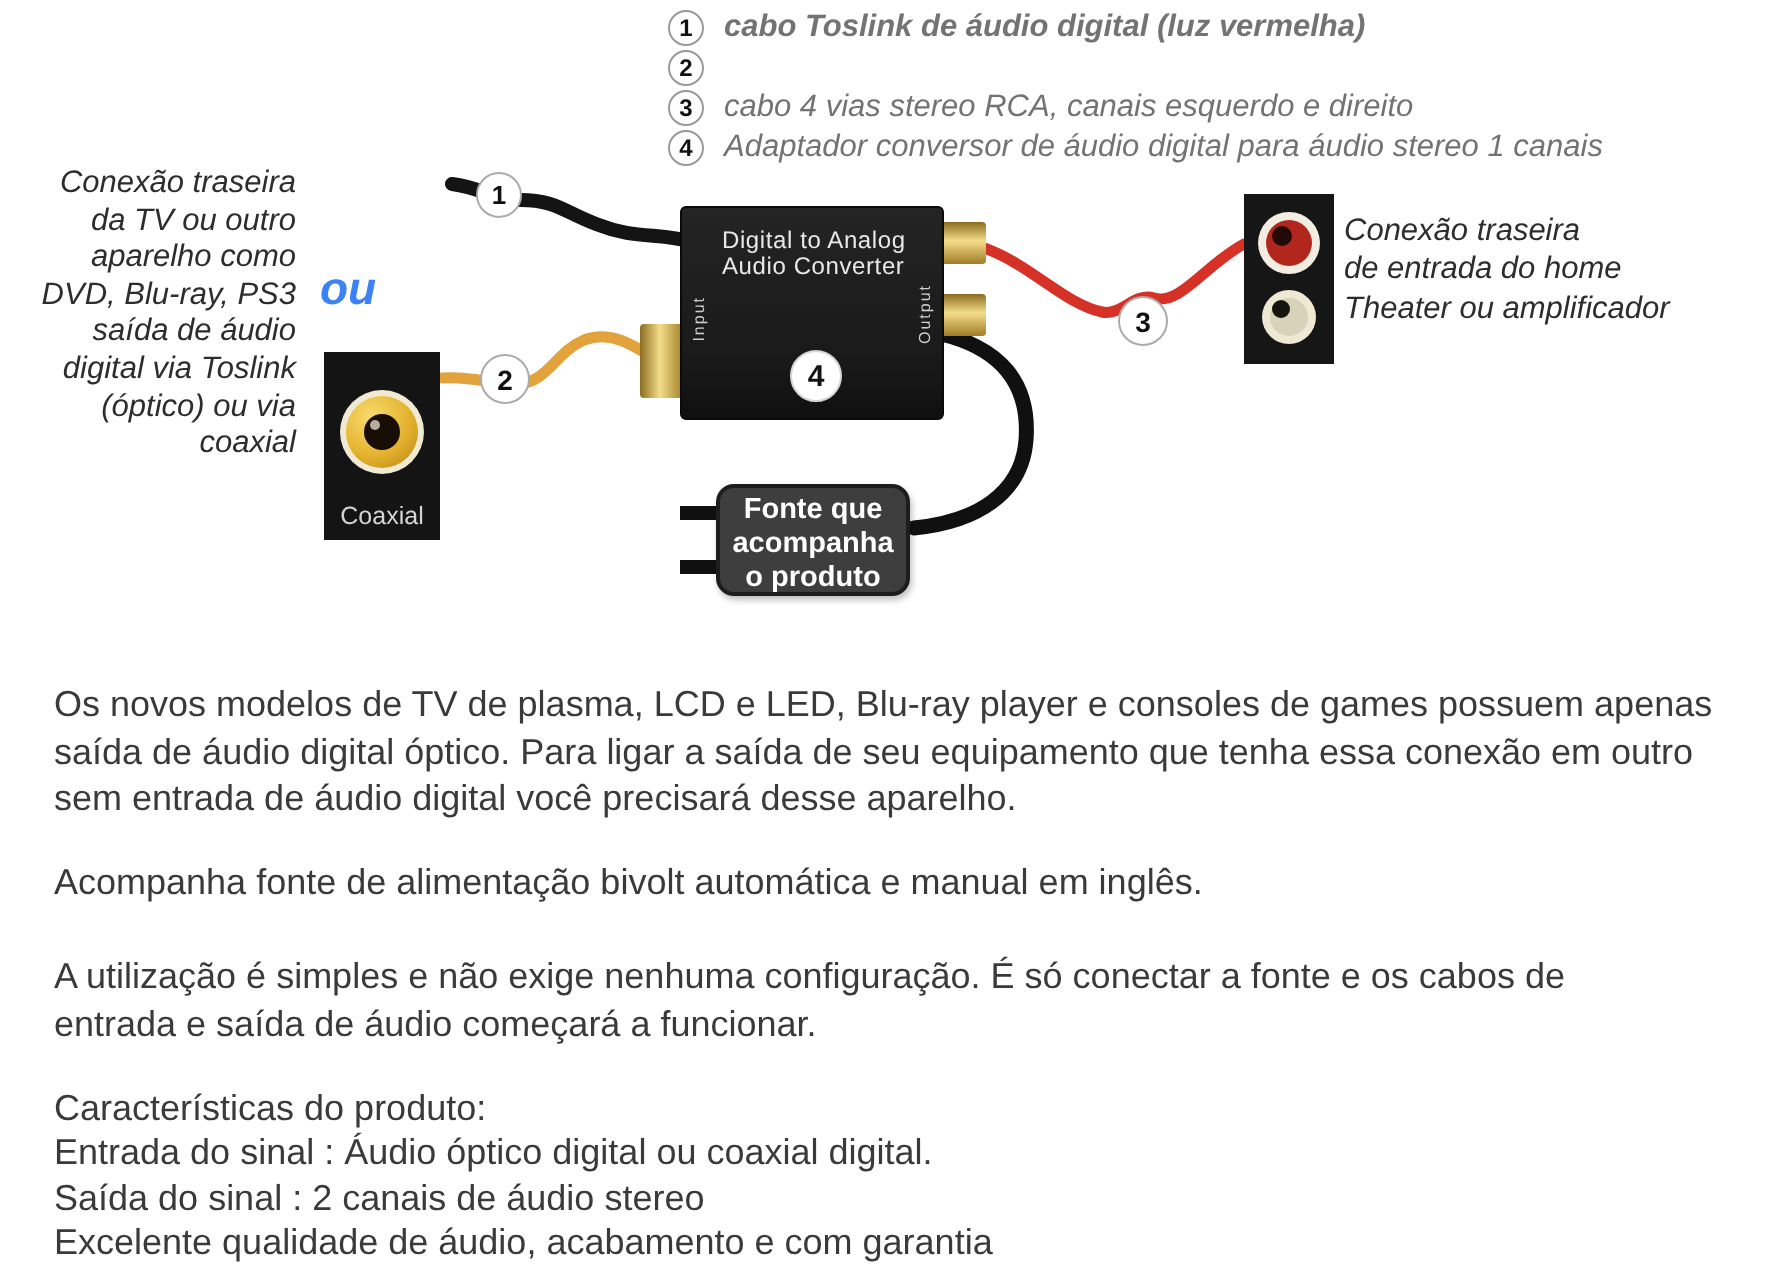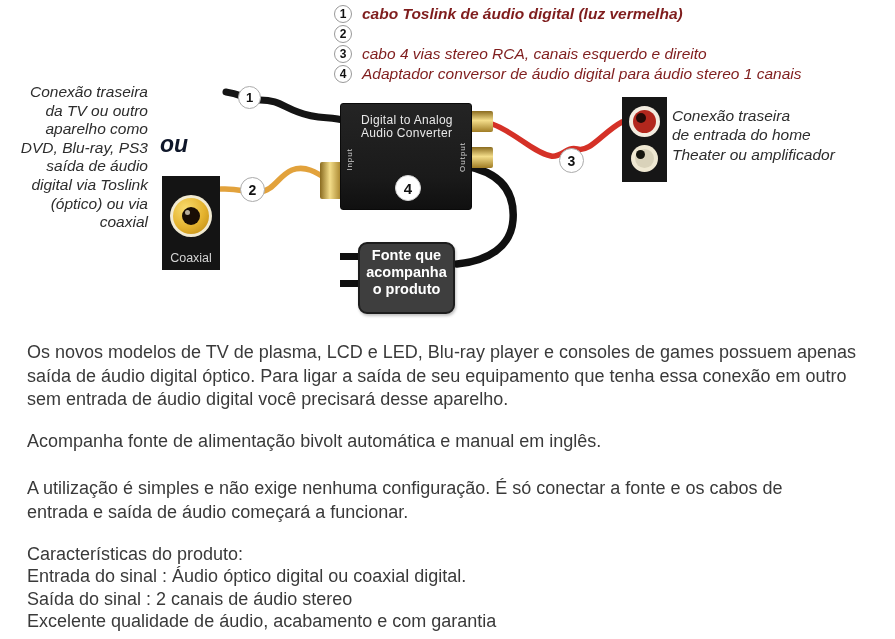--- a/index.html
+++ b/index.html
@@ -9,31 +9,31 @@
 
   
   .cables { position:absolute; left:0; top:0; z-index:1; pointer-events:none; }
 
   
   .legend { position:absolute; left:334px; top:4px; z-index:3; }
   .legend-row { display:flex; align-items:center; height:19px; margin-bottom:1px; }
   .legend-num { width:18px; height:18px; border-radius:50%; background:#fff; border:1px solid #999;
                 display:flex; align-items:center; justify-content:center;
                 font-size:12px; font-weight:700; color:#111; flex:0 0 18px; }
-  .legend-text { margin-left:10px; font-style:italic; font-size:15.5px; color:#7f1d1d; white-space:nowrap; }
+  .legend-text { margin-left:10px; font-style:italic; font-size:15.5px; color:#737373; white-space:nowrap; }
   .legend-row:first-child .legend-text { font-weight:700; }
 
   
   .left-note { position:absolute; left:18px; top:83px; width:130px; text-align:right;
                font-style:italic; font-size:15.5px; line-height:18.6px; color:#2d2d2d;
                white-space:pre-line; z-index:2; }
   .right-note { position:absolute; left:672px; top:106px; font-style:italic; font-size:15.5px;
                 line-height:19.3px; color:#2d2d2d; white-space:pre-line; z-index:2; }
   .or-label { position:absolute; left:160px; top:131px; font-size:23px; font-weight:700;
-              font-style:italic; color:#0f172a; z-index:2; }
+              font-style:italic; color:#3b82f6; z-index:2; }
 
   
   .toslink-box { position:absolute; left:163px; top:33px; width:65px; height:85px;
                  background:#171717; z-index:2; }
   .toslink-port { position:absolute; left:12px; top:10px; width:40px; height:46px;
                   background:#060606; border:3px solid #383838; border-radius:8px; }
   .toslink-port-inner { position:absolute; left:5px; top:5px; width:24px; height:30px;
                         border:2px solid #2c2c2c; border-radius:3px; background:#000; }
   .port-label { position:absolute; left:0; right:0; bottom:5px; text-align:center;
                 color:#d4d4d4; font-size:11px; }
@@ -78,21 +78,21 @@
                        border-radius:50%; background:#b2271d; }
   .rca-red .rca-hole { position:absolute; left:6.5px; top:6.5px; width:10px; height:10px;
                        border-radius:50%; background:#230a07; }
   .rca-white { left:9px; top:48px; width:27px; height:27px; background:#efe8d2; }
   .rca-white .rca-ring { position:absolute; left:4px; top:4px; width:19px; height:19px;
                          border-radius:50%; background:#d9d2ba; }
   .rca-white .rca-hole { position:absolute; left:5px; top:5px; width:9px; height:9px;
                          border-radius:50%; background:#15150e; }
 
   
-  .power-box { position:absolute; left:358px; top:242px; width:97px; height:72px;
+  .power-box { position:absolute; left:358px; top:242px; width:97px; height:56px;
                background:#3e3e3e; border:2px solid #1d1d1d; border-radius:9px;
                color:#fff; font-weight:700; font-size:14.5px; line-height:17px;
                text-align:center; padding-top:3px; white-space:pre-line; z-index:2;
                box-shadow:1px 2px 3px rgba(0,0,0,.25); }
   .prong { position:absolute; width:20px; height:7px; background:#101010; z-index:1; }
   .prong-top { left:340px; top:253px; }
   .prong-bottom { left:340px; top:280px; }
 
   
   .marker { position:absolute; background:#fff; border:1.5px solid #ababab; border-radius:50%;

